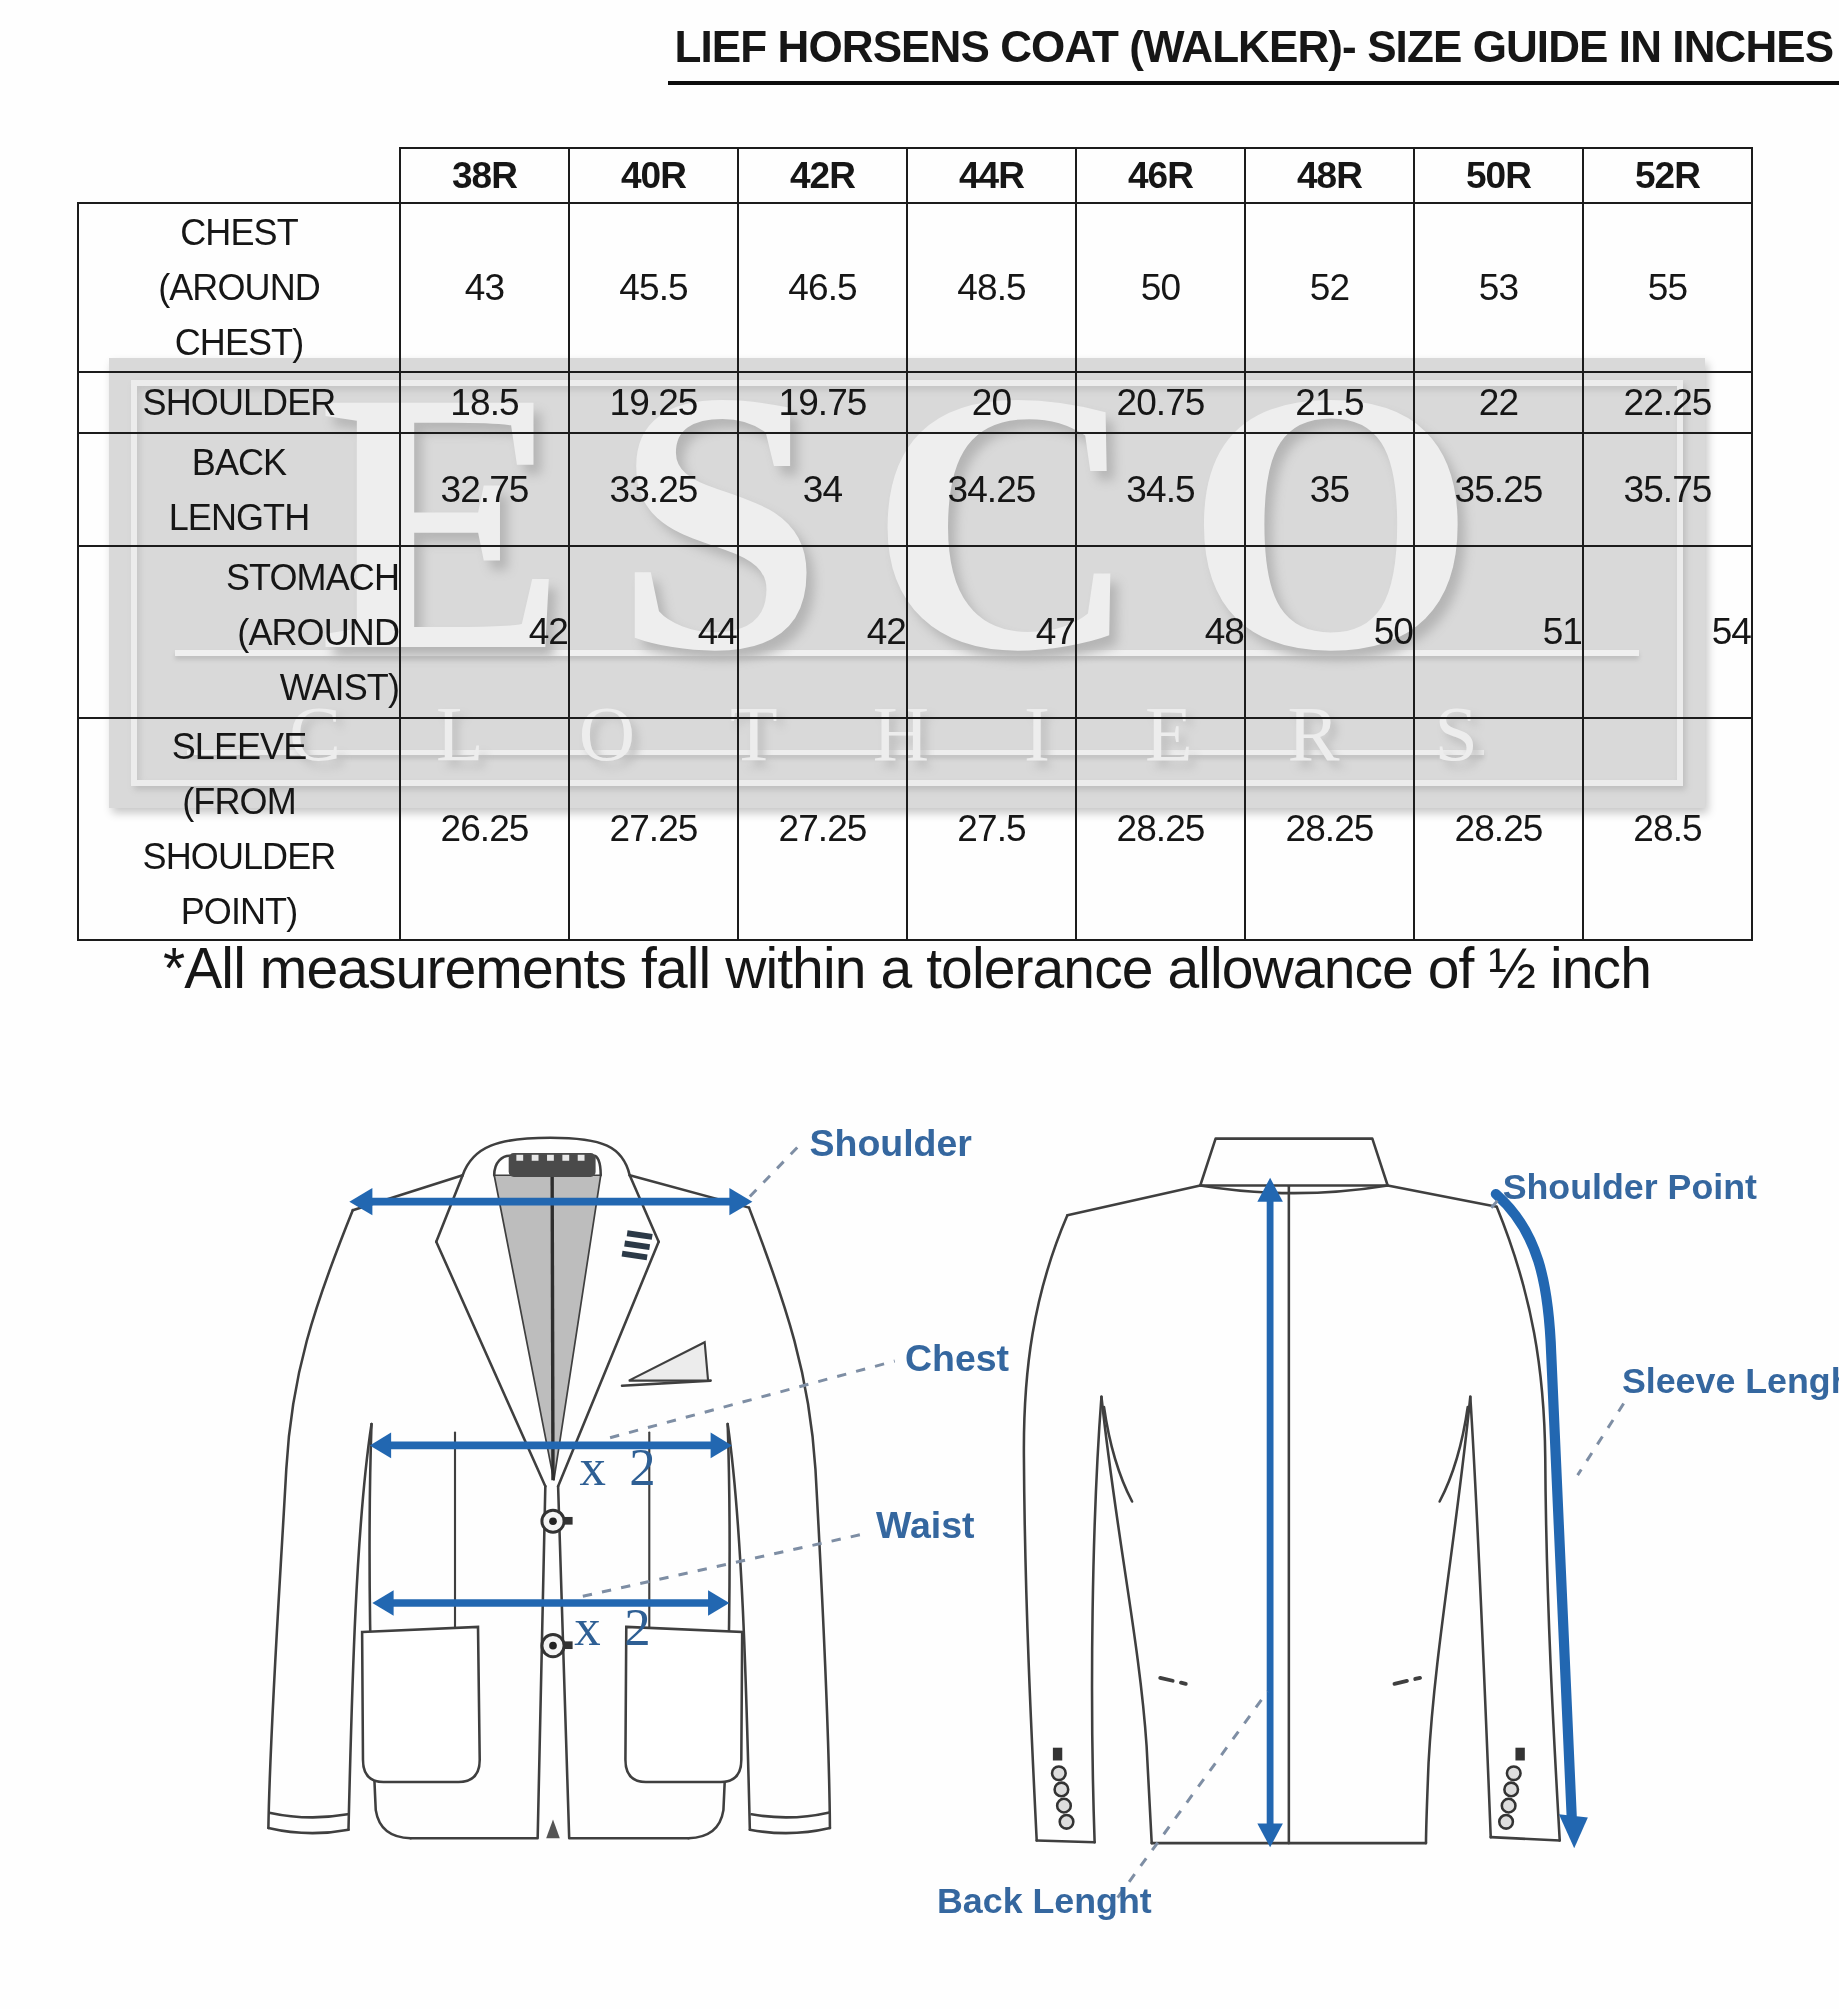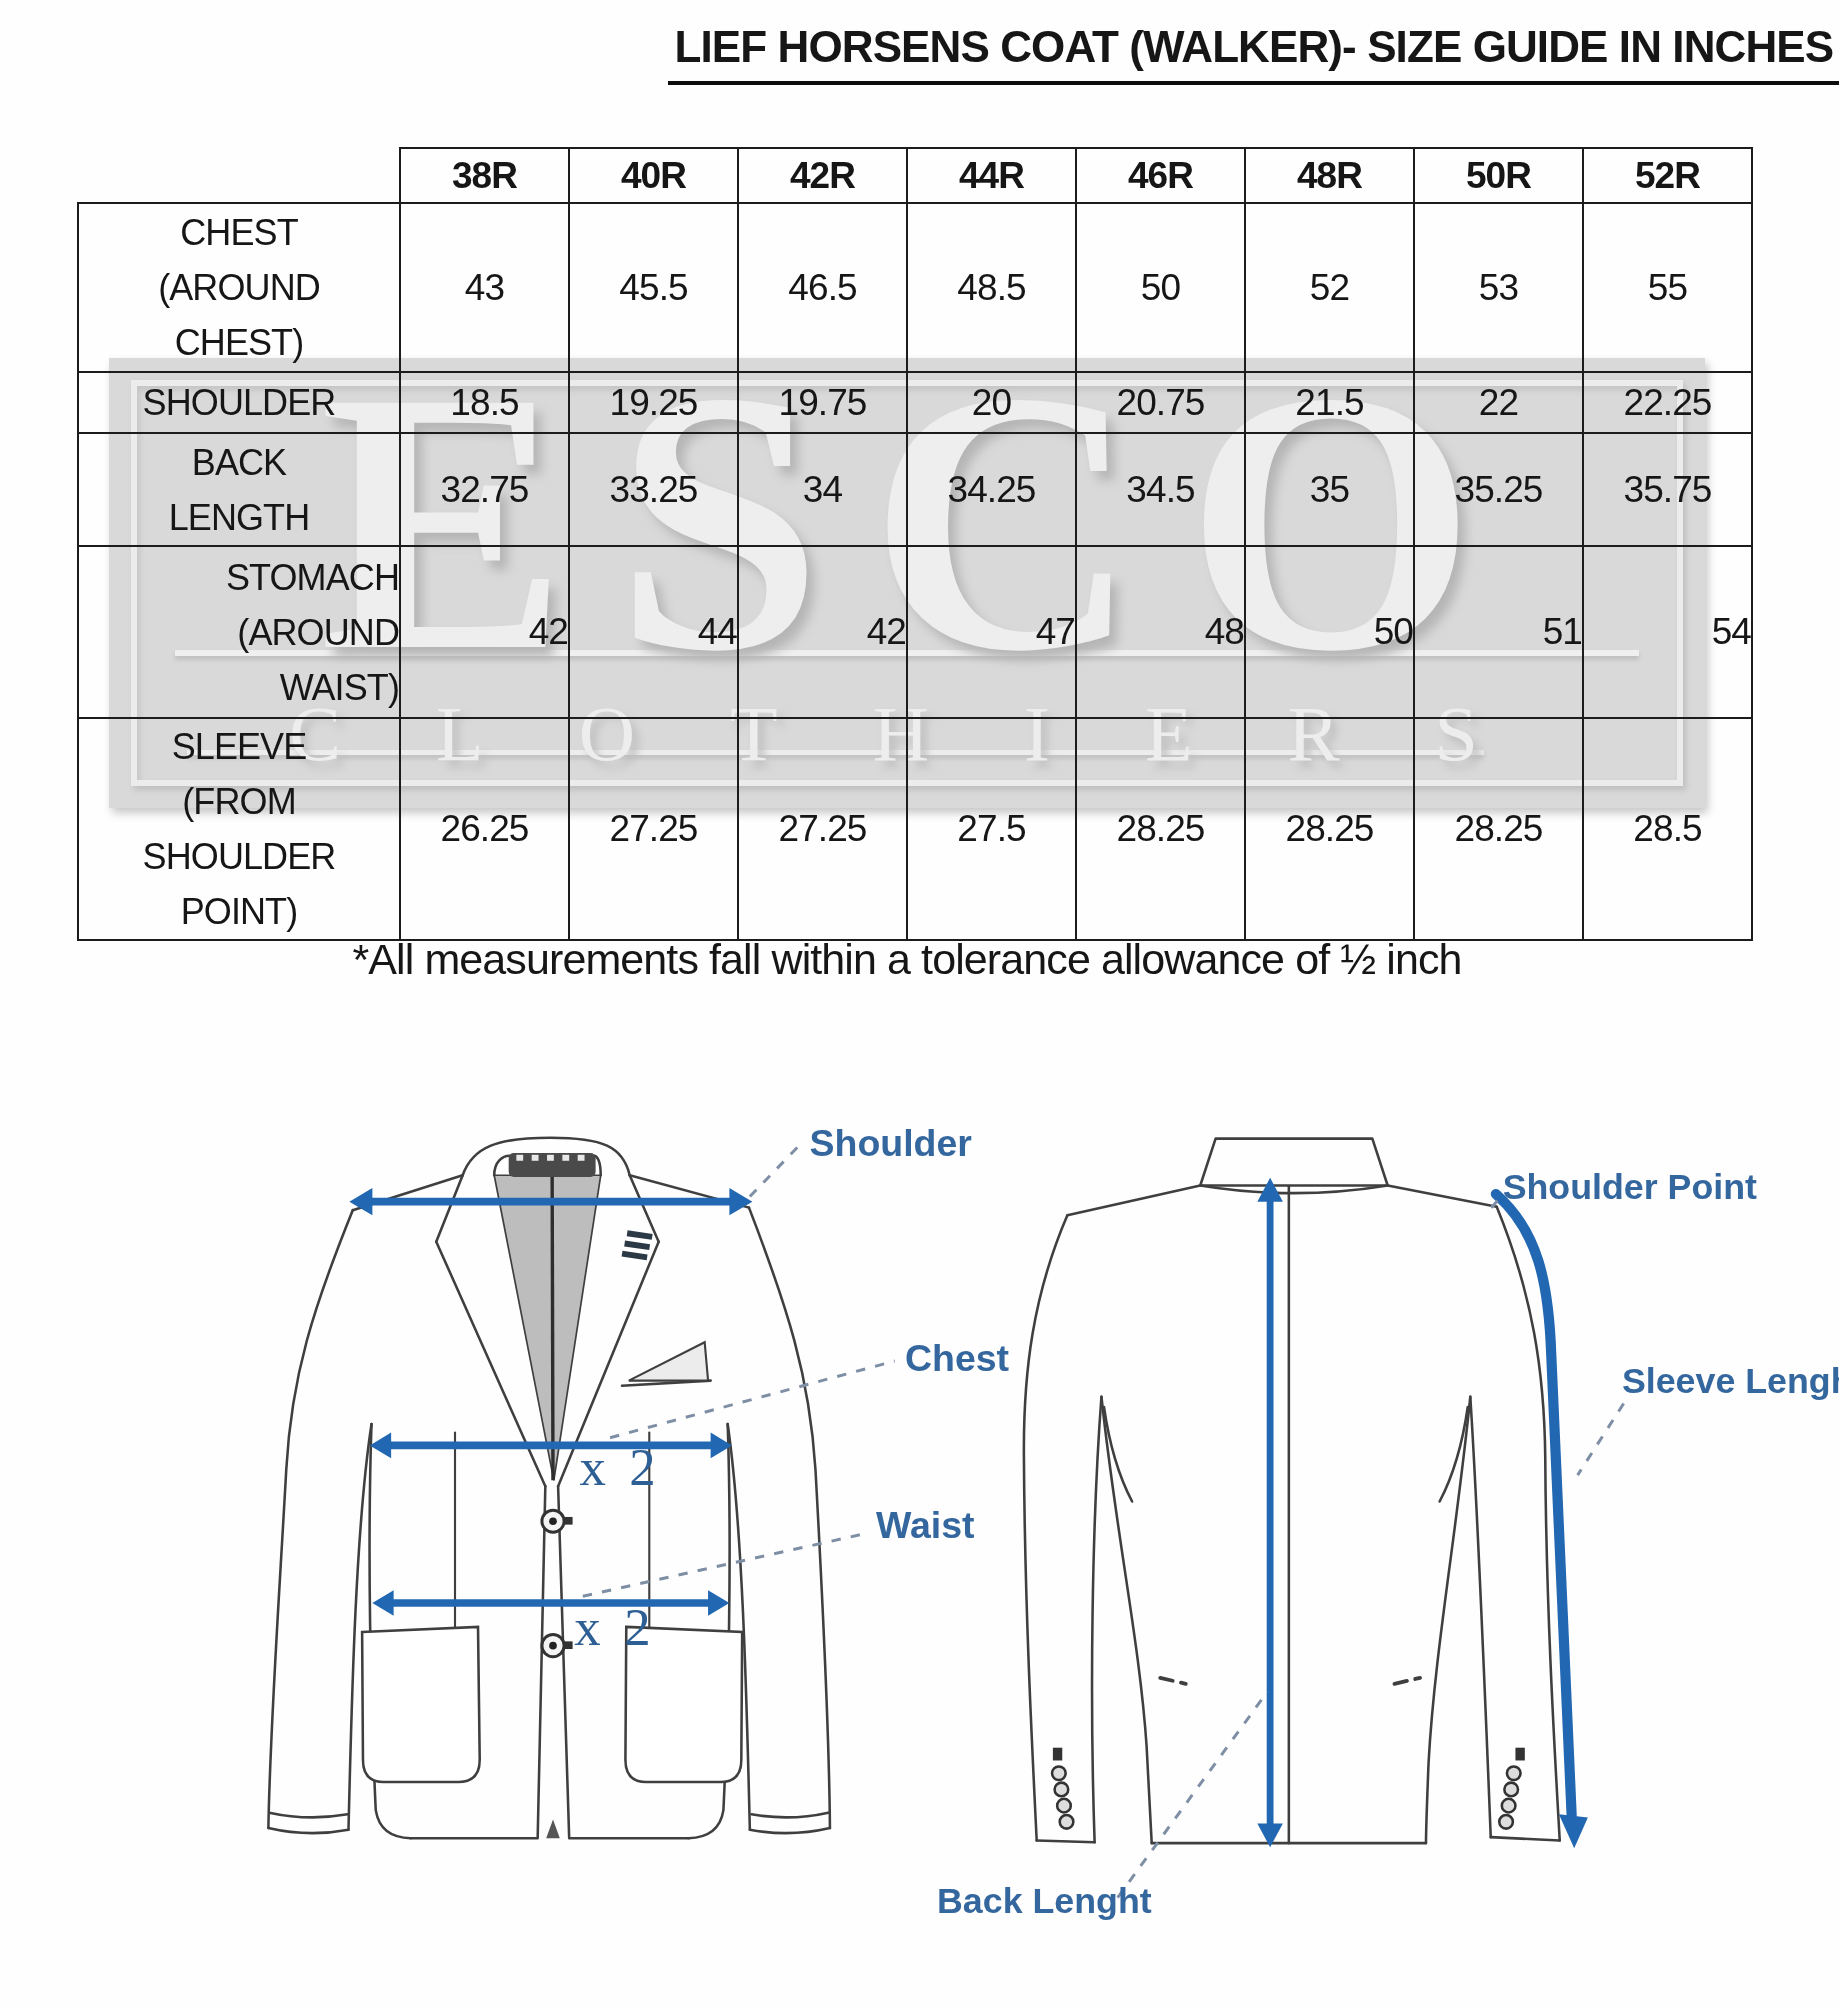--- a/index.html
+++ b/index.html
@@ -37,21 +37,21 @@
   .size-table td{font-size:37px;letter-spacing:-0.9px;}
   .size-table td.lab{font-size:36px;line-height:55px;font-weight:400;}
   .size-table tbody tr:nth-child(1) td{height:167px;}
   .size-table tbody tr:nth-child(2) td{height:59px;}
   .size-table tbody tr:nth-child(3) td{height:111px;}
   .size-table tbody tr:nth-child(4) td{height:170px;text-align:right;}
   .size-table tbody tr:nth-child(5) td{height:216px;}
 
   
   .footnote{position:absolute;top:935px;left:0;width:1814px;text-align:center;z-index:3;
-            font-size:43px;letter-spacing:-0.9px;}
+            font-size:57px;letter-spacing:-0.9px;}
 
   
   .svg-front{position:absolute;left:213px;top:1090px;z-index:2;}
   .svg-back{position:absolute;left:920px;top:1090px;z-index:2;}
   svg text.dlabel{font-family:"Liberation Sans",sans-serif;font-weight:600;font-size:44px;fill:#35679f;}
   svg text.dlabel.sm{font-size:42px;}
   svg text.x2{font-family:"Liberation Serif",serif;font-size:62px;fill:#2e5f94;letter-spacing:6px;}
 </style>
 </head>
 <body>

